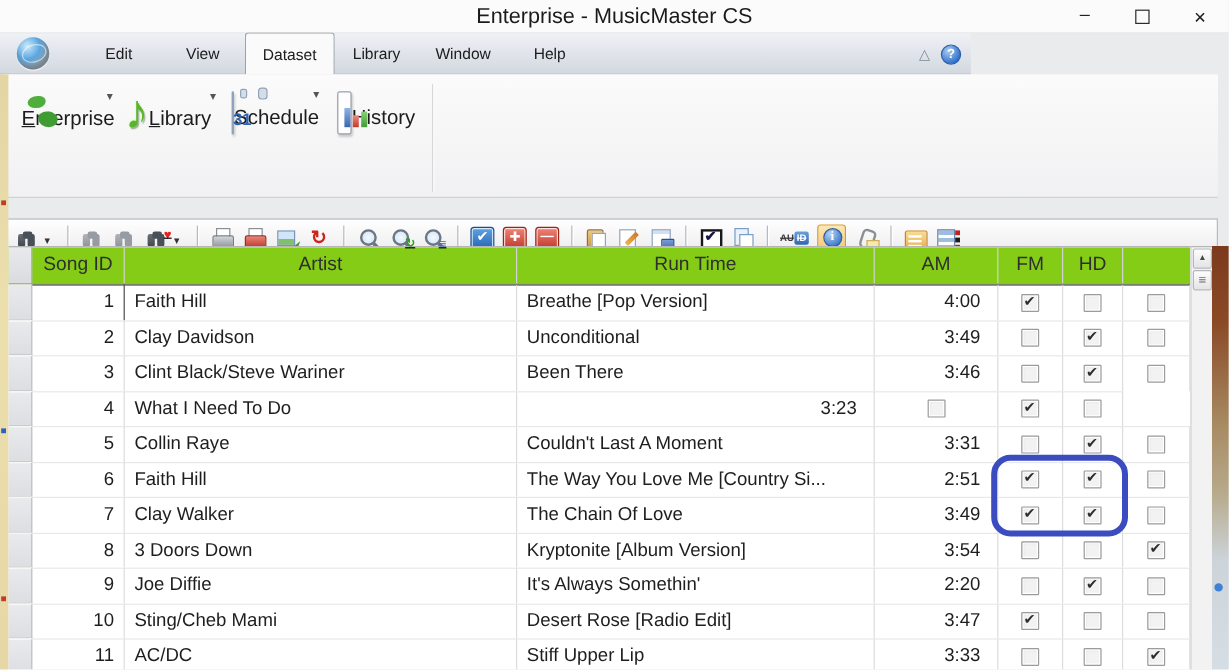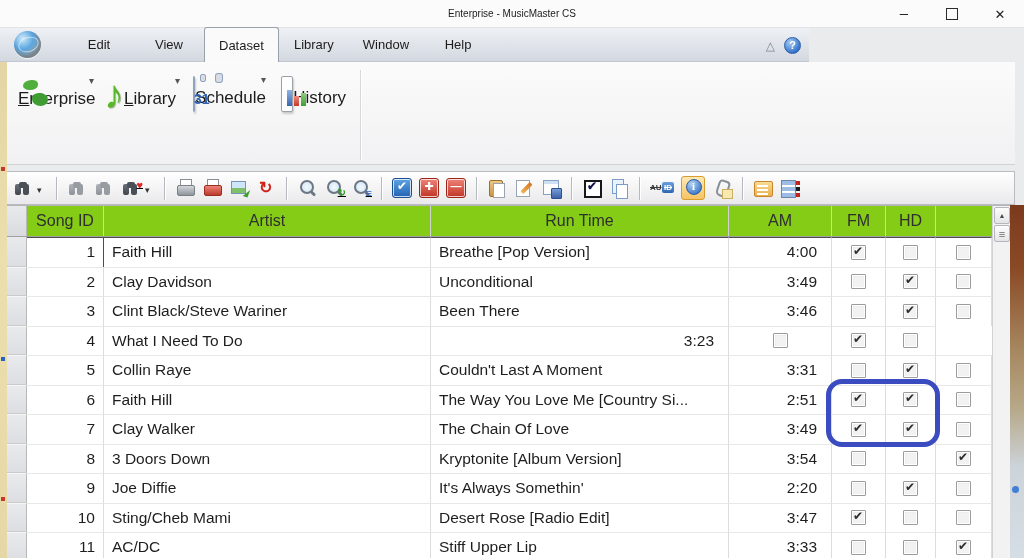--- a/index.html
+++ b/index.html
@@ -2,21 +2,21 @@
 <html><head>
 <meta charset="utf-8">
 <style>
   * { margin:0; padding:0; box-sizing:border-box; }
   html,body { width:1024px; height:558px; overflow:hidden; }
   body { font-family:"Liberation Sans", sans-serif; background:#e9ebed; position:relative; }
 
   
   .titlebar { position:absolute; left:0; top:0; width:1024px; height:28px; background:#fbfbfb;
               border-bottom:1px solid #e3e3e3; display:flex; align-items:center; }
-  .title-text { position:absolute; left:0; right:0; text-align:center; font-size:10px; color:#1b1b1b; }
+  .title-text { position:absolute; left:0; right:0; text-align:center; font-size:18px; color:#1b1b1b; }
   .win-controls { position:absolute; right:0; top:0; height:28px; display:flex; }
   .wbtn { width:48px; height:28px; display:flex; align-items:center; justify-content:center; color:#222; }
   .wmin::before { content:"–"; font-size:15px; margin-top:-4px; }
   .wmax::before { content:""; width:10px; height:10px; border:1px solid #2b2b2b; display:block; }
   .wclose::before { content:"✕"; font-size:13px; }
 
   
   .menubar { position:absolute; left:0; top:28px; width:809px; height:34px;
              background:linear-gradient(#eef1f5,#d3d8e0); border-bottom:1px solid #c2c8d2;
              display:flex; align-items:flex-end; }
@@ -69,21 +69,21 @@
   .calday { position:absolute; left:0; right:0; top:14px; text-align:center;
             font-size:14px; font-weight:bold; color:#2d62b4; font-style:normal; }
   .hist { width:30px; height:36px; margin:2px 0 0 5px; background:#fefefe; border:1px solid #9aa0a8;
           border-radius:2px; box-shadow:1px 2px 2px rgba(0,0,0,.18); }
   .hist i { position:absolute; bottom:5px; width:5px; display:block; }
   .hist .b1 { left:5px; height:16px; background:linear-gradient(#8fb4e4,#3a66b0); }
   .hist .b2 { left:12px; height:10px; background:linear-gradient(#ef8c80,#c23a2a); }
   .hist .b3 { left:19px; height:13px; background:linear-gradient(#8cd07a,#3f9c33); }
 
   
-  .toolbar { position:absolute; left:4px; top:171px; width:1011px; height:34px;
+  .toolbar { position:absolute; left:4px; top:182px; width:1011px; height:34px;
              background:linear-gradient(#ffffff,#e9e9eb); border:1px solid #b9bcc0;
              display:flex; align-items:center; padding-left:8px; gap:7px; }
   .ticon { width:20px; height:20px; position:relative; display:inline-block; flex:none; }
   .tcaret { width:9px; flex:none; margin-left:-3px; }
   .tcaret::before { content:"▾"; font-size:9px; color:#333; }
   .tsep { width:1px; height:23px; background:#b6bac0; box-shadow:1px 0 0 #fff; flex:none; margin:0 3px; }
   .ov { position:absolute; z-index:2; font-style:normal; }
 
   .i-find::before,.i-find-next::before,.i-find-previous::before,.i-find-favorite::before {
       content:""; position:absolute; left:2px; top:6px; width:6px; height:11px;

